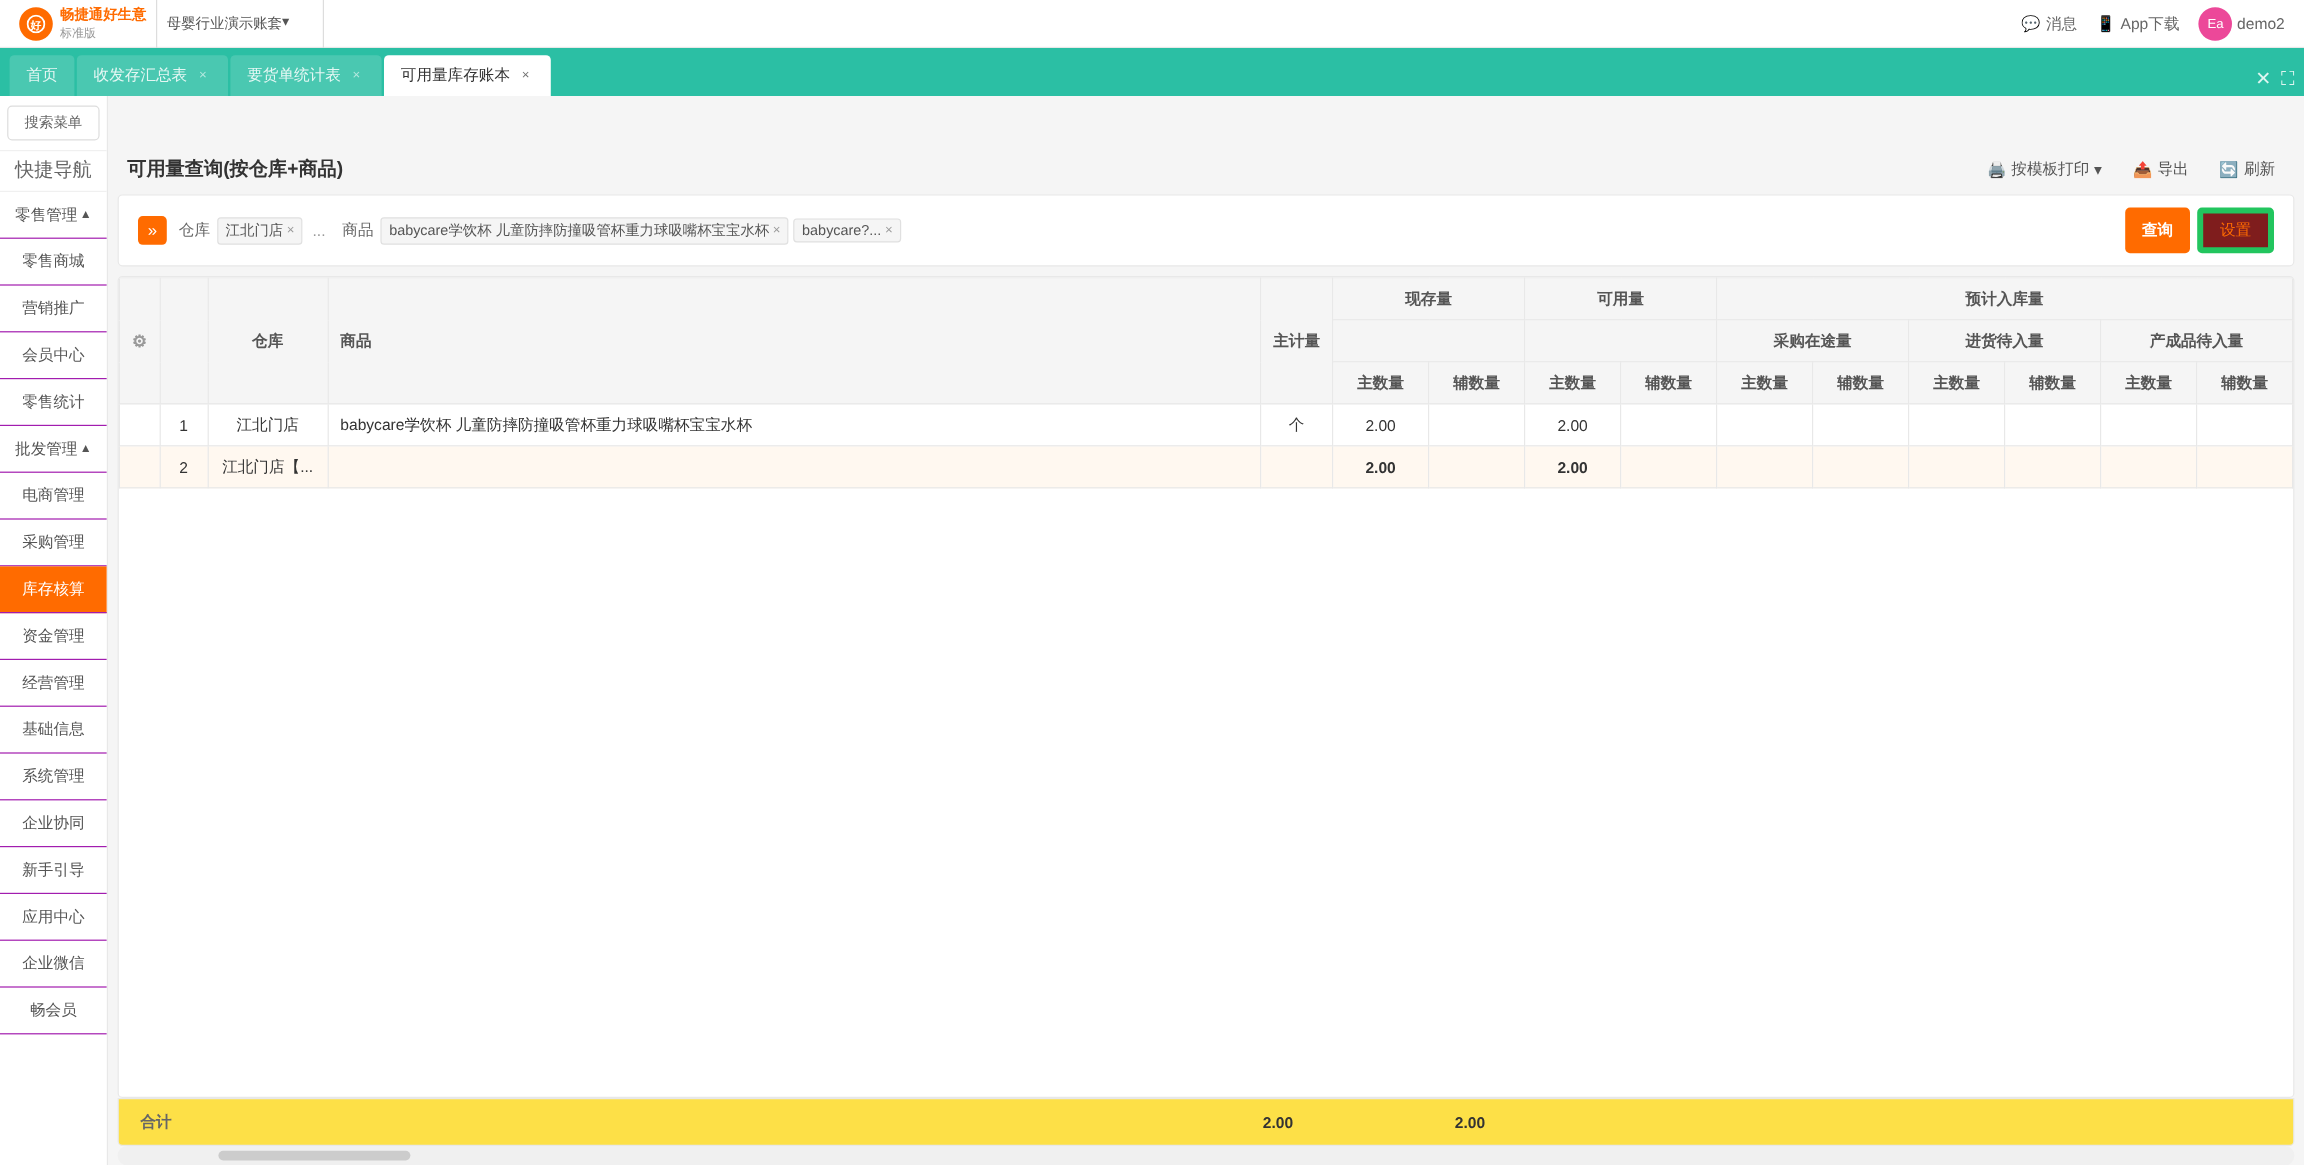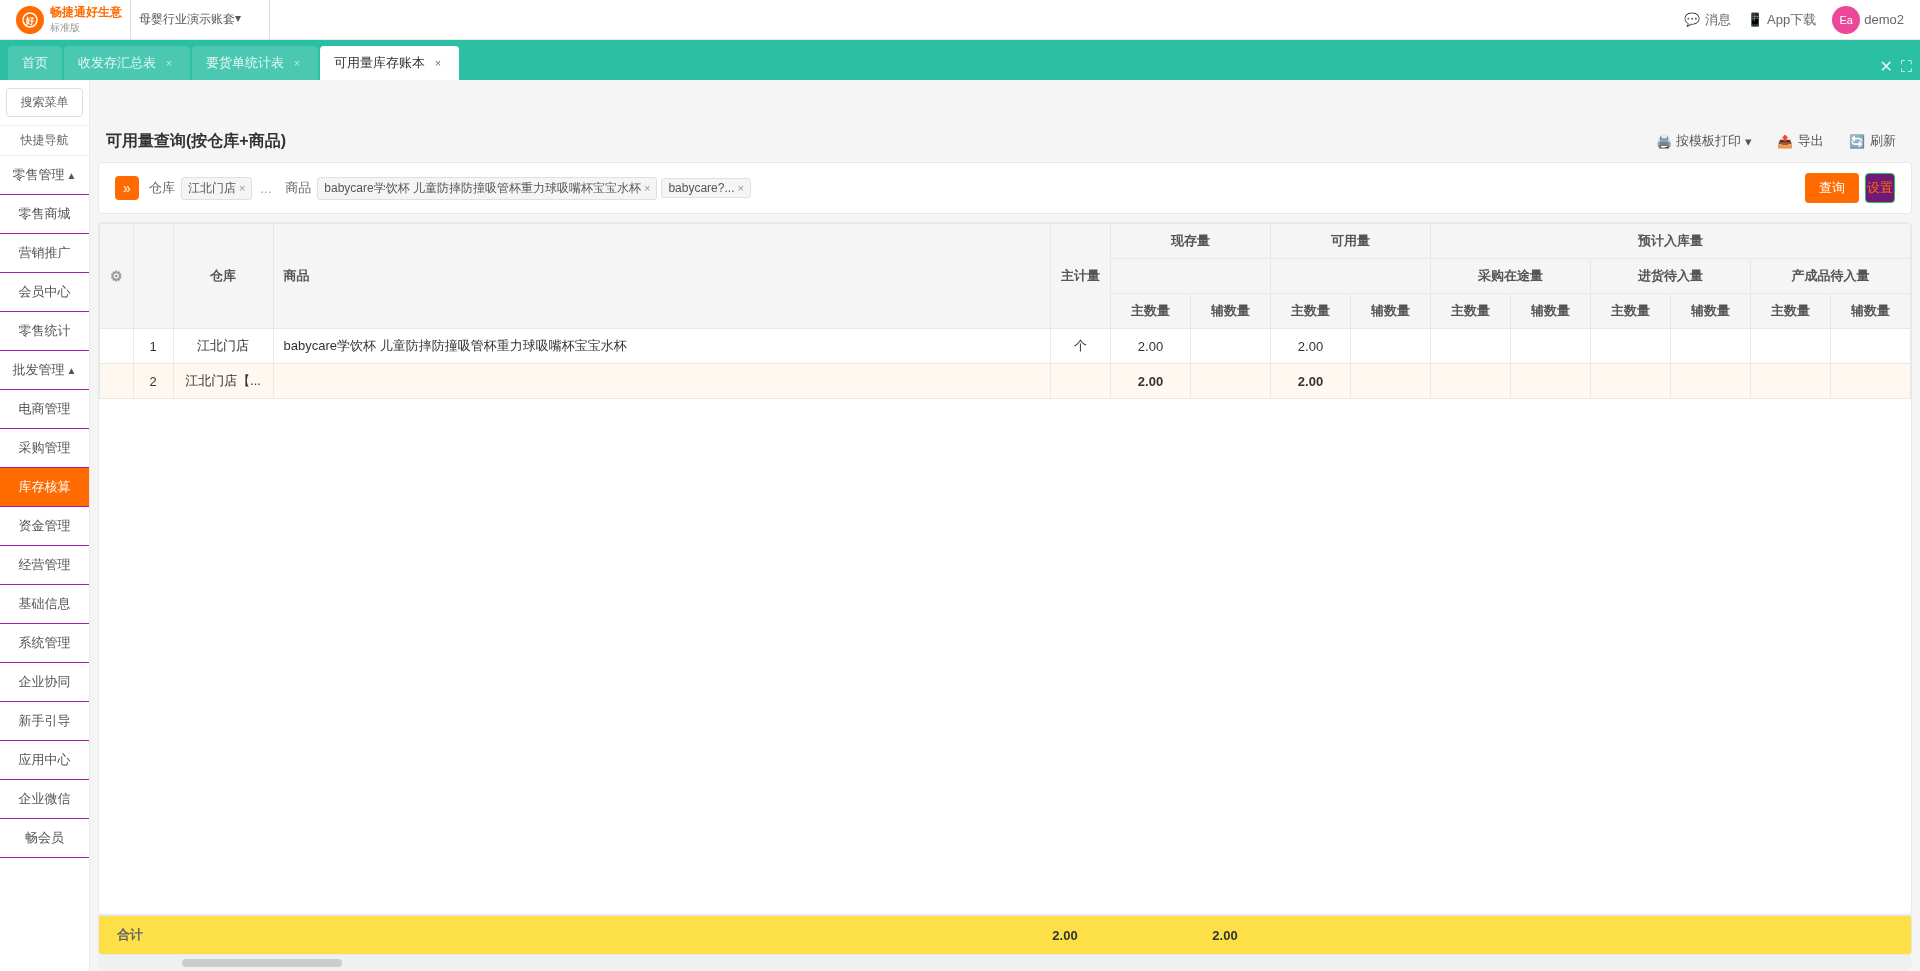--- a/index.html
+++ b/index.html
@@ -23,21 +23,21 @@
     .tab-bar-actions { margin-left: auto; display: flex; align-items: center; gap: 8px; padding-bottom: 4px; }
     .tab-action-btn { color: rgba(255,255,255,0.85); cursor: pointer; font-size: 16px; }
 
     
     .main-layout { display: flex; flex: 1; overflow: hidden; }
 
     
     .sidebar { width: 90px; background: #fff; border-right: 1px solid #e8e8e8; display: flex; flex-direction: column; flex-shrink: 0; overflow-y: auto; }
     .sidebar-search { padding: 8px 6px; border-bottom: 1px solid #f0f0f0; }
     .sidebar-search-btn { width: 100%; padding: 5px; background: #fff; border: 1px solid #ddd; border-radius: 4px; font-size: 12px; color: #666; cursor: pointer; text-align: center; }
-    .sidebar-nav-btn { padding: 6px; text-align: center; font-size: 12px; color: #666; cursor: pointer; border-bottom: 1px solid #f0f0f0; }
+    .sidebar-nav-btn { padding: 6px; text-align: center; font-size: 16px; color: #666; cursor: pointer; border-bottom: 1px solid #f0f0f0; }
     .sidebar-item { padding: 10px 2px; text-align: right; font-size: 13px; color: #555; cursor: pointer; border-bottom: 1px solid #a21caf; display: flex; flex-direction: column; align-items: center; gap: 2px; }
     .sidebar-item.active { background: #ff6b00; color: white; }
     .sidebar-item.has-arrow { flex-direction: row; justify-content: center; align-items: center; gap: 2px; }
     .sidebar-item .arrow { font-size: 10px; }
 
     
     .content { flex: 1; display: flex; flex-direction: column; overflow: hidden; background: #f5f5f5; }
     .page-header { background: #f5f5f5; padding: 12px 16px 8px; display: flex; align-items: center; justify-content: space-between; flex-shrink: 0; margin-top: 36px; }
     .page-title { font-size: 16px; font-weight: 600; color: #333; }
     .page-actions { display: flex; align-items: center; gap: 10px; }
@@ -46,22 +46,22 @@
     
     .filter-bar { background: #fff; margin: 0 0 8px; padding: 10px 16px; display: flex; align-items: center; gap: 10px; flex-shrink: 0; border: 1px solid #e8e8e8; border-radius: 4px; margin: 0 8px 8px; }
     .filter-expand-btn { width: 24px; height: 24px; background: #ff6b00; border-radius: 4px; display: flex; align-items: center; justify-content: center; color: white; cursor: pointer; font-size: 14px; flex-shrink: 0; }
     .filter-group { display: flex; align-items: center; gap: 6px; }
     .filter-label { font-size: 13px; color: #666; flex-shrink: 0; }
     .filter-tags { display: flex; align-items: center; gap: 4px; flex-wrap: wrap; flex: 1; }
     .filter-tag { background: #f5f5f5; border: 1px solid #e0e0e0; border-radius: 3px; padding: 2px 6px; font-size: 12px; color: #555; display: flex; align-items: center; gap: 3px; }
     .filter-tag .remove { cursor: pointer; color: #999; font-size: 11px; }
     .filter-dots { color: #999; cursor: pointer; padding: 0 4px; }
     .filter-actions { margin-left: auto; display: flex; gap: 6px; }
-    .btn-primary { background: #ff6b00; color: white; border: none; border-radius: 4px; padding: 5px 14px; font-size: 13px; cursor: pointer; }
-    .btn-setting { background: #701a75; color: #ff6b00; border: 1px solid #22c55e; border-radius: 4px; padding: 5px 1px; font-size: 13px; cursor: pointer; }
+    .btn-primary { background: #ff6b00; color: white; border: none; border-radius: 4px; padding: 5px 14px; font-size: 13px; cursor: pointer; font-weight: bold; }
+    .btn-setting { background: #7f1d1d; color: #ff6b00; border: 5px solid #22c55e; border-radius: 4px; padding: 5px 14px; font-size: 13px; cursor: pointer; }
 
     
     .table-container { flex: 1; overflow: auto; margin: 0 8px; background: #fff; border: 1px solid #e8e8e8; border-radius: 4px; }
     .data-table { width: 100%; border-collapse: collapse; font-size: 13px; }
     .data-table th { background: #f5f5f5; color: #555; font-weight: 700; padding: 8px 10px; border: 1px solid #e8e8e8; text-align: center; white-space: nowrap; }
     .data-table td { padding: 8px 10px; border: 1px solid #e8e8e8; text-align: center; color: #333; }
     .col-settings { width: 32px; }
     .col-no { width: 40px; }
     .col-warehouse { width: 100px; }
     .col-product { min-width: 200px; text-align: left !important; }

